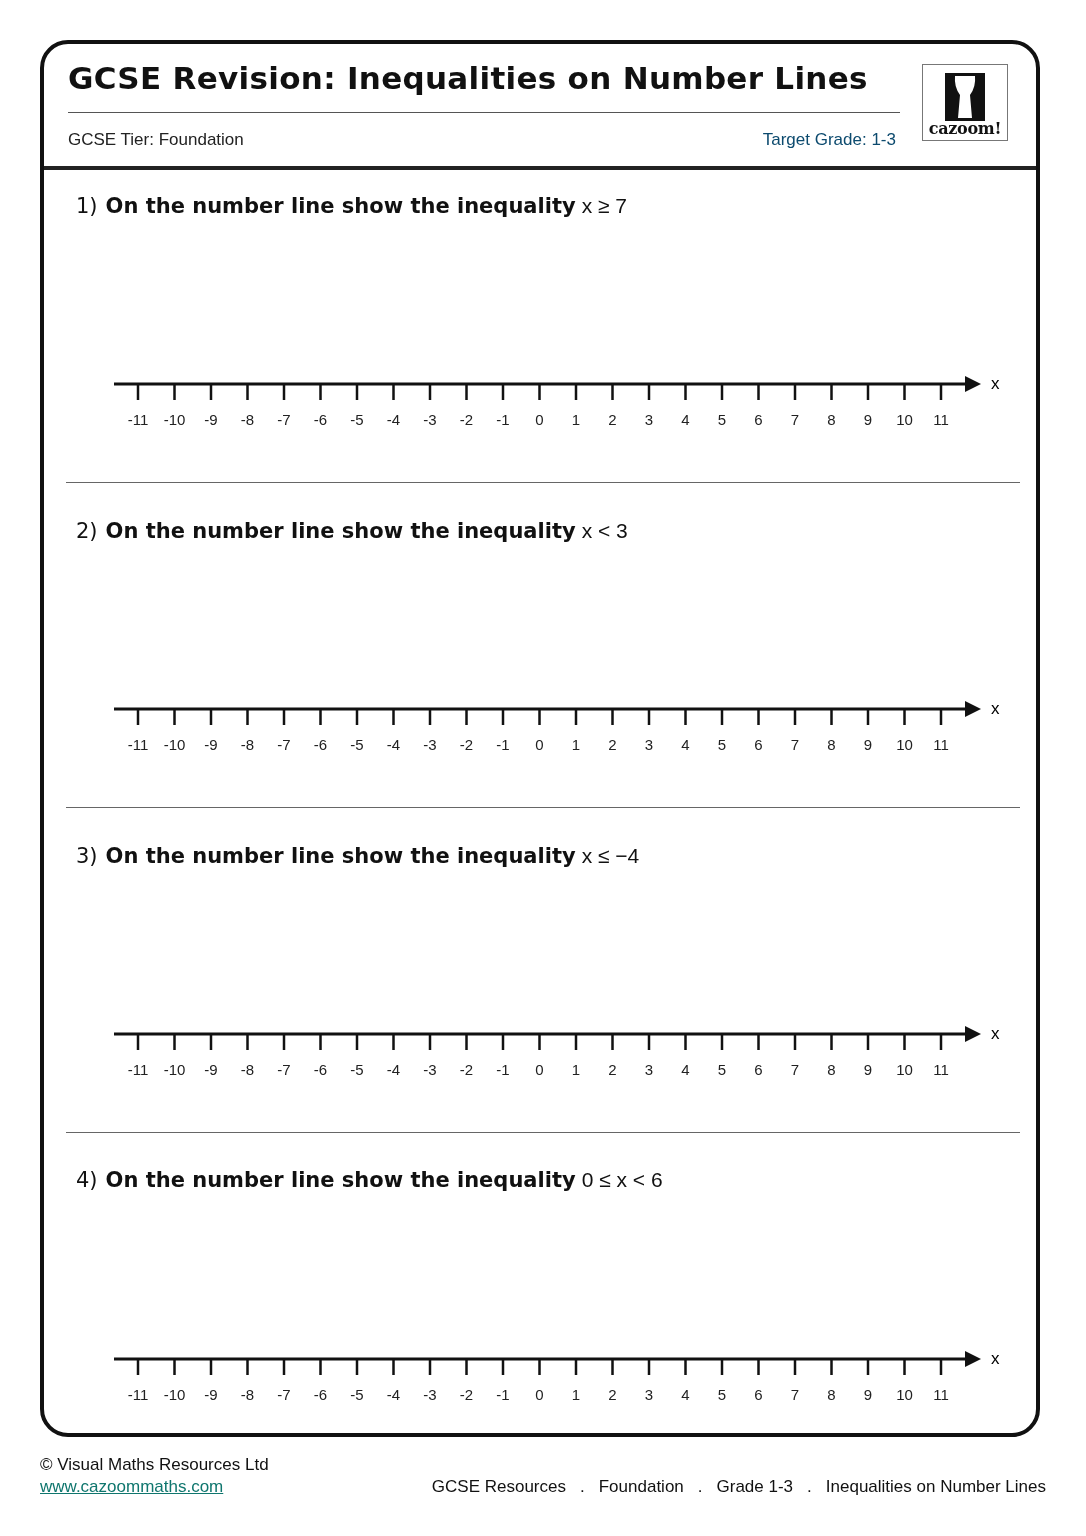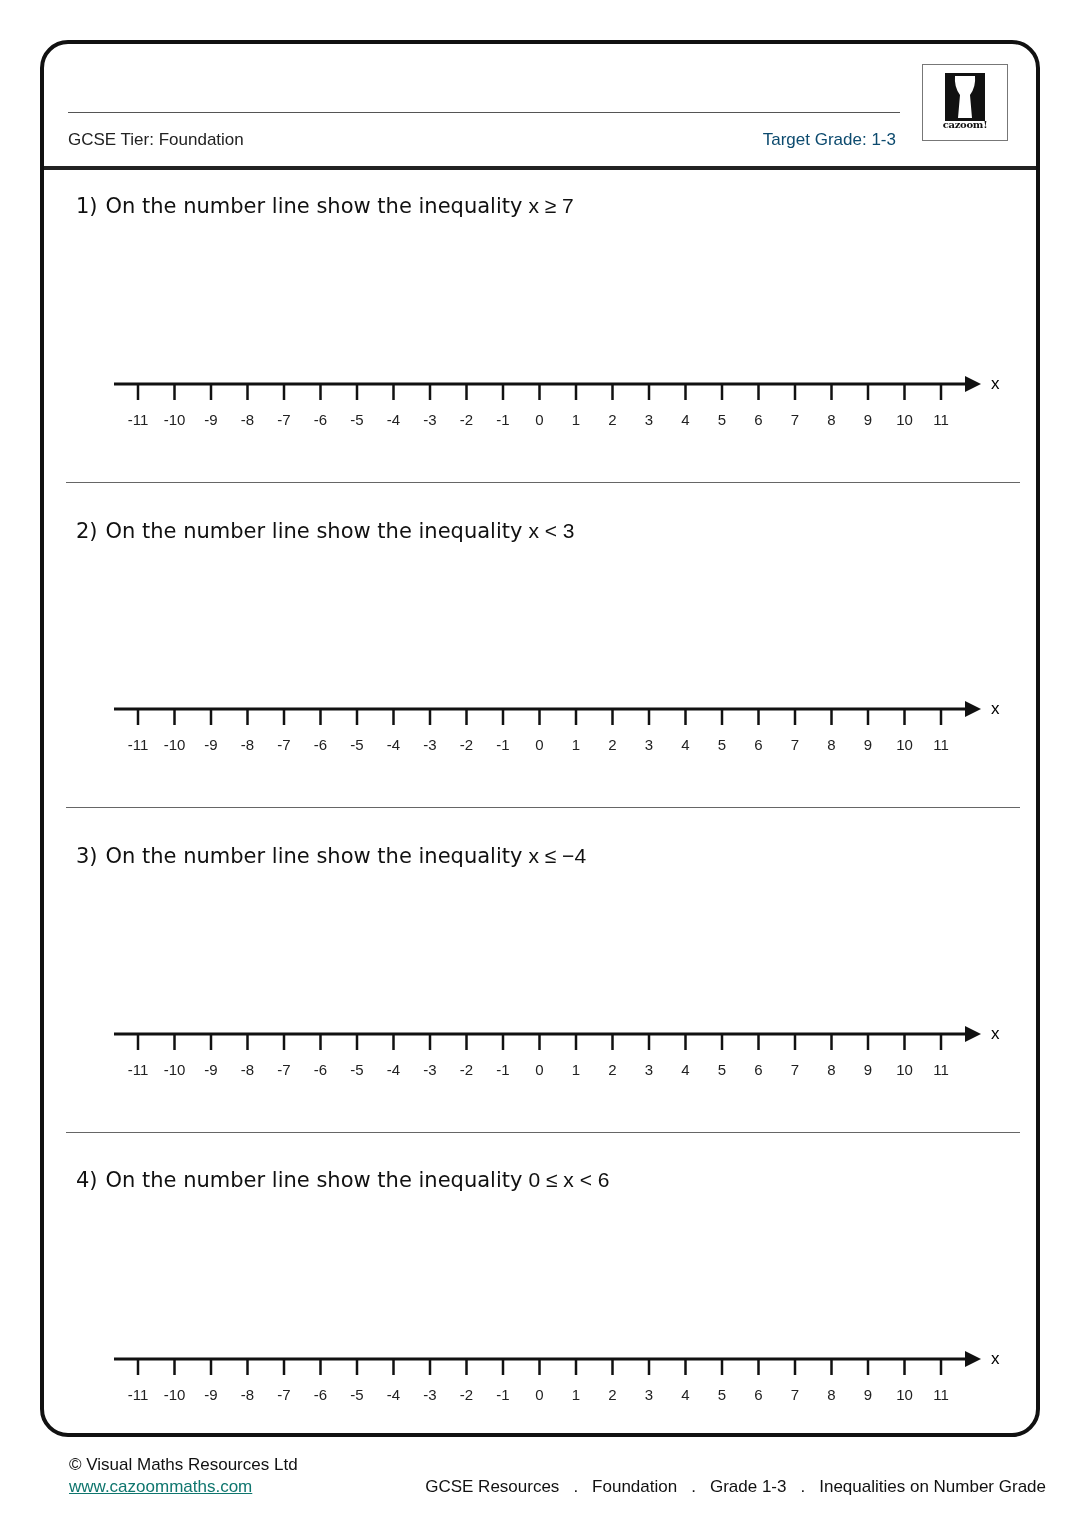--- a/index.html
+++ b/index.html
@@ -17,39 +17,40 @@
     font-family: "DejaVu Sans", sans-serif; font-size: 31px;
   }
   .title-rule { position: absolute; left: 24px; top: 68px; width: 832px; height: 1px; background: #555; }
   .tier { position: absolute; left: 24px; top: 86px; font-size: 17px; color: #222; }
   .grade { position: absolute; right: 140px; top: 86px; font-size: 17px; color: #0c4a6e; }
   .logo {
     position: absolute; right: 28px; top: 20px; width: 86px; height: 77px;
     border: 1.5px solid #777; box-sizing: border-box; background: #fff;
   }
   .logo-mark { position: absolute; left: 22px; top: 8px; width: 40px; height: 48px; background: #111; }
-  .logo-text { position: absolute; left: 0; width: 100%; top: 54px; text-align: center; font-family: "DejaVu Serif", serif; font-weight: bold; font-size: 10px; letter-spacing: -0.3px; }
+  .logo-text { position: absolute; left: 0; width: 100%; top: 54px; text-align: center; font-family: "DejaVu Serif", serif; font-weight: bold; font-size: 16px; letter-spacing: -0.3px; }
   .question { position: absolute; left: 0; width: 100%; }
   .q-text { position: absolute; left: 32px; font-size: 21px; font-family: "DejaVu Sans", sans-serif; }
   .q-text .num { font-weight: normal; margin-right: 8px; }
-  .q-text .stem { font-weight: normal; }
+  .q-text .stem { font-weight: bold; }
   .q-text .expr { font-weight: normal; margin-left: 6px; font-family: Liberation Sans, sans-serif; }
   .divider { position: absolute; left: 22px; width: 954px; height: 1px; background: #666; }
   .numline { position: absolute; left: 0; width: 100%; height: 60px; }
   .numline svg { position: absolute; left: 0; top: 0; overflow: visible; }
-  .footer-left { position: absolute; left: 40px; top: 1455px; font-size: 17px; color: #111; margin-left: 29px; }
+  .footer-left { position: absolute; left: 40px; top: 1455px; font-size: 17px; color: #111; }
   .footer-left .link { color: #0f766e; text-decoration: underline; display: block; margin-top: 2px; }
   .footer-right { position: absolute; right: 40px; top: 1477px; font-size: 17px; color: #111; white-space: nowrap; }
   .footer-right .sep { margin: 0 14px; }
 </style>
 </head>
 <body>
 
 <div class="frame">
   <div class="header">
+    <div class="title">GCSE Revision: Inequalities on Number Lines</div>
     <div class="title-rule"></div>
     <div class="tier">GCSE Tier: Foundation</div>
     <div class="grade">Target Grade: 1-3</div>
     <div class="logo">
       <div class="logo-mark">
         <svg width="40" height="48" viewBox="0 0 40 48">
           <path d="M10 3 H30 Q31 14 25 22 L27 45 H13 L15 22 Q9 14 10 3 Z" fill="#fff"></path>
         </svg>
       </div>
       <div class="logo-text">cazoom!</div>
@@ -294,14 +295,14 @@
         </svg>
       </div>
   </div>
 </div>
 
 <div class="footer-left">
   <span>© Visual Maths Resources Ltd</span>
   <a class="link">www.cazoommaths.com</a>
 </div>
 <div class="footer-right">
-  <span>GCSE Resources</span><span class="sep">.</span><span>Foundation</span><span class="sep">.</span><span>Grade 1-3</span><span class="sep">.</span><span>Inequalities on Number Grade</span>
+  <span>GCSE Resources</span><span class="sep">.</span><span>Foundation</span><span class="sep">.</span><span>Grade 1-3</span><span class="sep">.</span><span>Inequalities on Number Lines</span>
 </div>
 
 </body></html>

